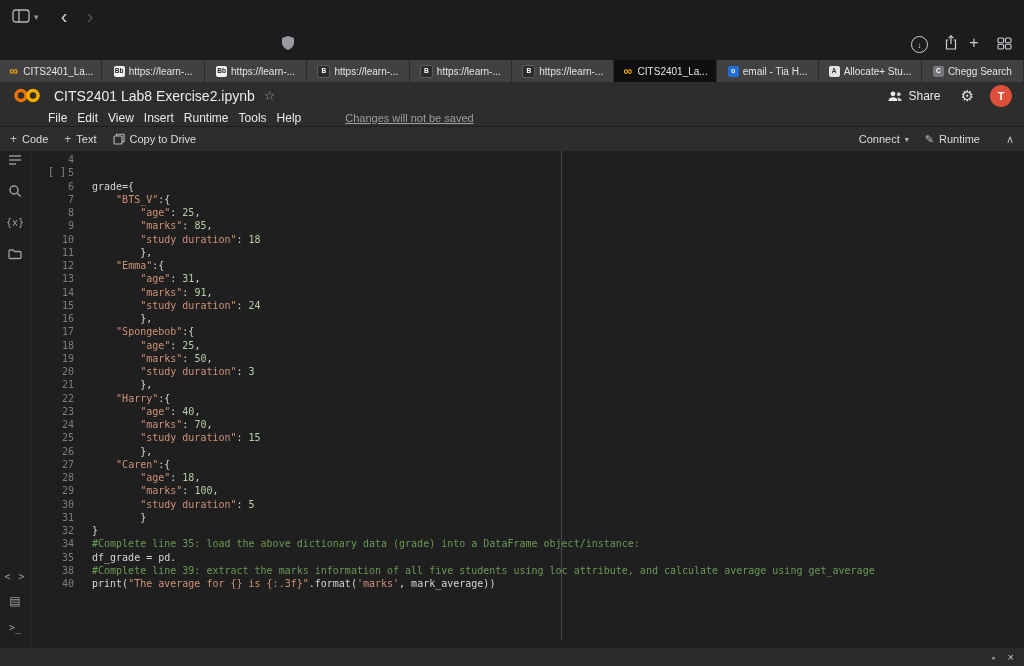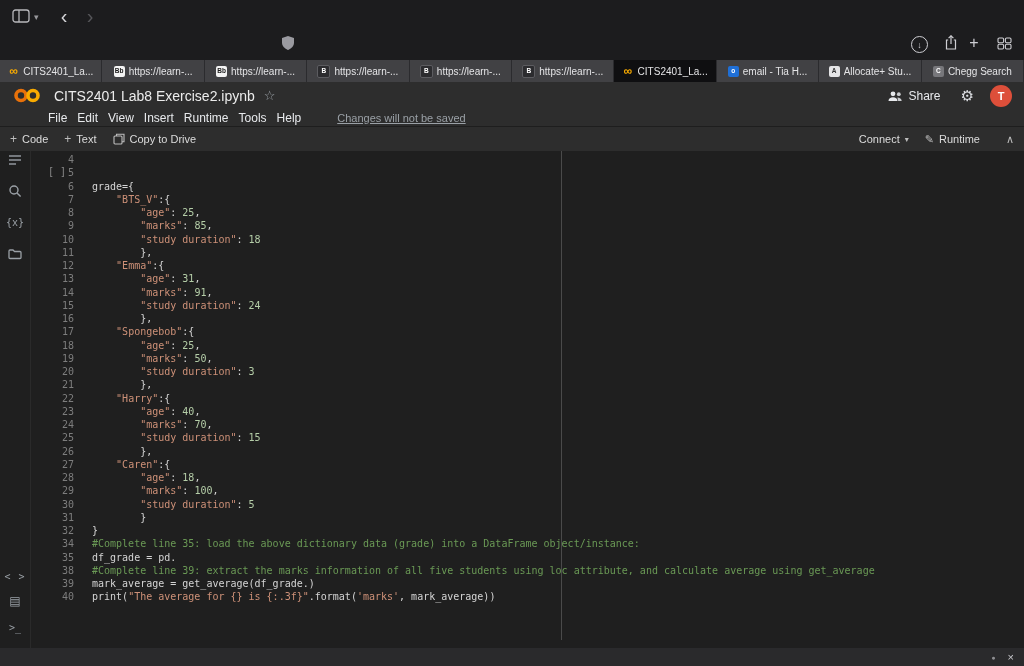--- a/index.html
+++ b/index.html
@@ -44,21 +44,21 @@
   .h-row1{position:absolute;top:0;left:0;right:0;height:27px;display:flex;align-items:center;padding:0 12px;}
   .logo{margin-right:12px;display:flex;align-items:center;}
   .nb-title{font-size:14px;color:#ececec;}
   .star{margin-left:9px;color:#9aa0a6;font-size:13px;}
   .h-spacer{flex:1;}
   .share-btn{display:flex;align-items:center;gap:6px;color:#e8eaed;font-size:12px;margin-right:20px;}
   .gear{color:#dadce0;font-size:15px;margin-right:16px;}
   .avatar{width:22px;height:22px;border-radius:50%;background:#dd4f3a;color:#fff;font-size:11px;
           font-weight:bold;display:flex;align-items:center;justify-content:center;}
   .h-row2{position:absolute;top:27px;left:0;right:0;height:17px;display:flex;align-items:center;
-          padding-left:48px;font-size:12px;color:#e8eaed;}
+          padding-left:48px;font-size:12px;color:#e8eaed;gap:8px;}
   .menu-item{margin-right:10px;}
   .save-status{margin-left:26px;font-size:11px;color:#9aa0a6;text-decoration:underline;}
 
   
   .nb-toolbar{position:absolute;top:126px;left:0;right:0;height:24px;background:#2d2d2d;
               border-top:1px solid #1e1e1e;border-bottom:1px solid #141414;display:flex;
               align-items:center;padding:0 10px;font-size:11px;color:#dcdcdc;}
   .tb-btn{display:flex;align-items:center;gap:5px;margin-right:16px;}
   .tb-plus{color:#bdbdbd;font-size:12px;}
   .tb-spacer{flex:1;}
@@ -302,21 +302,20 @@
           <div class="code-row"><span class="ln">26</span><span class="code"><span class="t-p">        },</span></span></div>
           <div class="code-row"><span class="ln">27</span><span class="code"><span class="t-p">    </span><span class="t-s">"Caren"</span><span class="t-p">:{</span></span></div>
           <div class="code-row"><span class="ln">28</span><span class="code"><span class="t-p">        </span><span class="t-s">"age"</span><span class="t-p">: </span><span class="t-n">18</span><span class="t-p">,</span></span></div>
           <div class="code-row"><span class="ln">29</span><span class="code"><span class="t-p">        </span><span class="t-s">"marks"</span><span class="t-p">: </span><span class="t-n">100</span><span class="t-p">,</span></span></div>
           <div class="code-row"><span class="ln">30</span><span class="code"><span class="t-p">        </span><span class="t-s">"study duration"</span><span class="t-p">: </span><span class="t-n">5</span></span></div>
           <div class="code-row"><span class="ln">31</span><span class="code"><span class="t-p">        }</span></span></div>
           <div class="code-row"><span class="ln">32</span><span class="code"><span class="t-p">}</span></span></div>
           <div class="code-row"><span class="ln">34</span><span class="code"><span class="t-c">#Complete line 35: load the above dictionary data (grade) into a DataFrame object/instance:</span></span></div>
           <div class="code-row"><span class="ln">35</span><span class="code"><span class="t-p">df_grade = pd.</span></span></div>
           <div class="code-row"><span class="ln">38</span><span class="code"><span class="t-c">#Complete line 39: extract the marks information of all five students using loc attribute, and calculate average using get_average</span></span></div>
-          <div class="code-row"><span class="ln">39</span><span class="code"><span class="t-p">mark_average = get_average(df_grade.)</span></span></div>
           <div class="code-row"><span class="ln">40</span><span class="code"><span class="t-p">print(</span><span class="t-s">"The average for {} is {:.3f}"</span><span class="t-p">.format(</span><span class="t-s">'marks'</span><span class="t-p">, mark_average))</span></span></div>
         </div>
       <div class="ruler"></div>
     </div>
   </div>
 
   <div class="bottombar">
     <span class="bb-dot">●</span>
     <span class="bb-close">×</span>
   </div>

